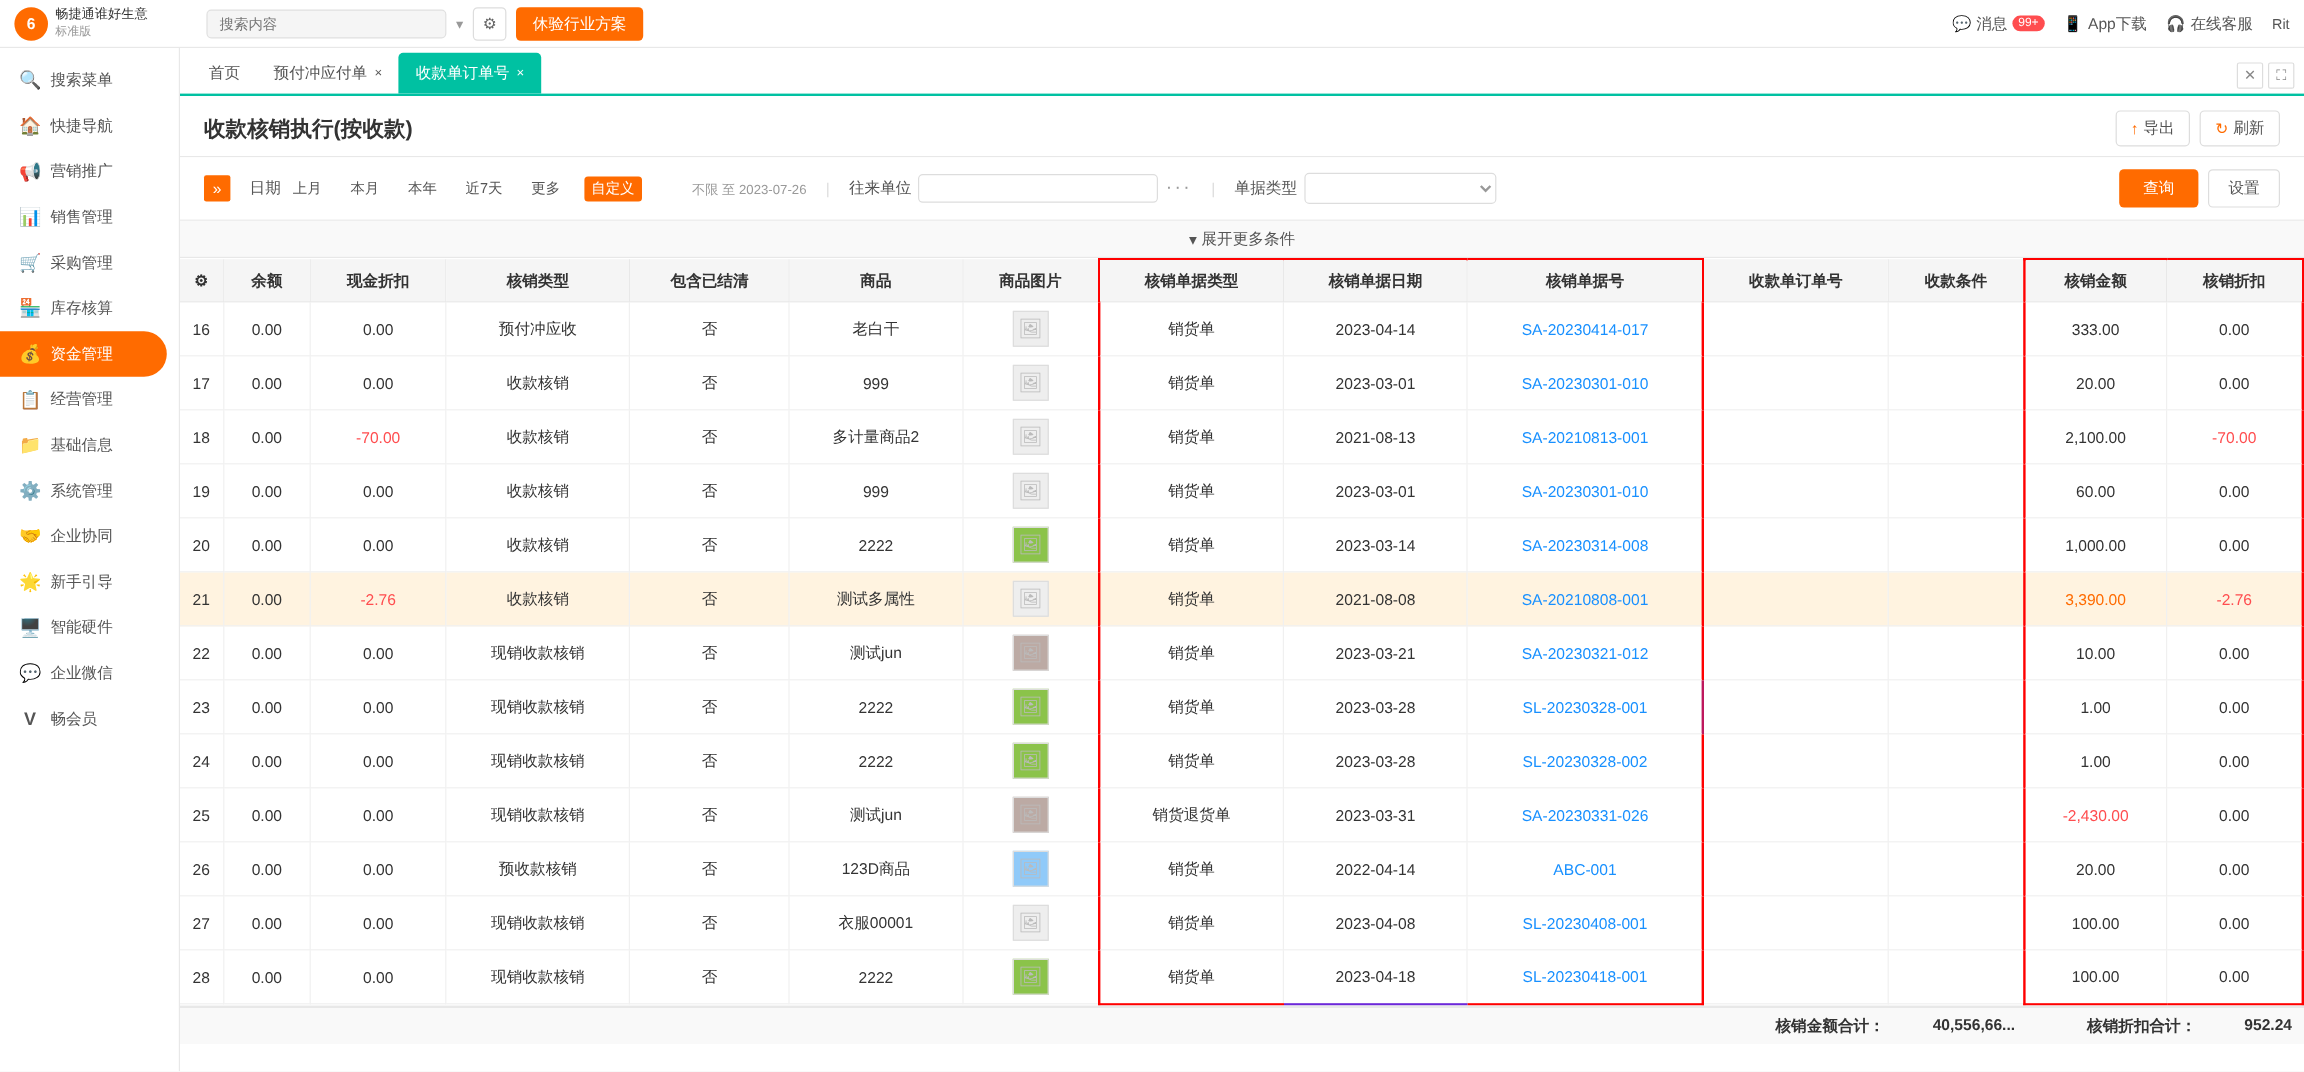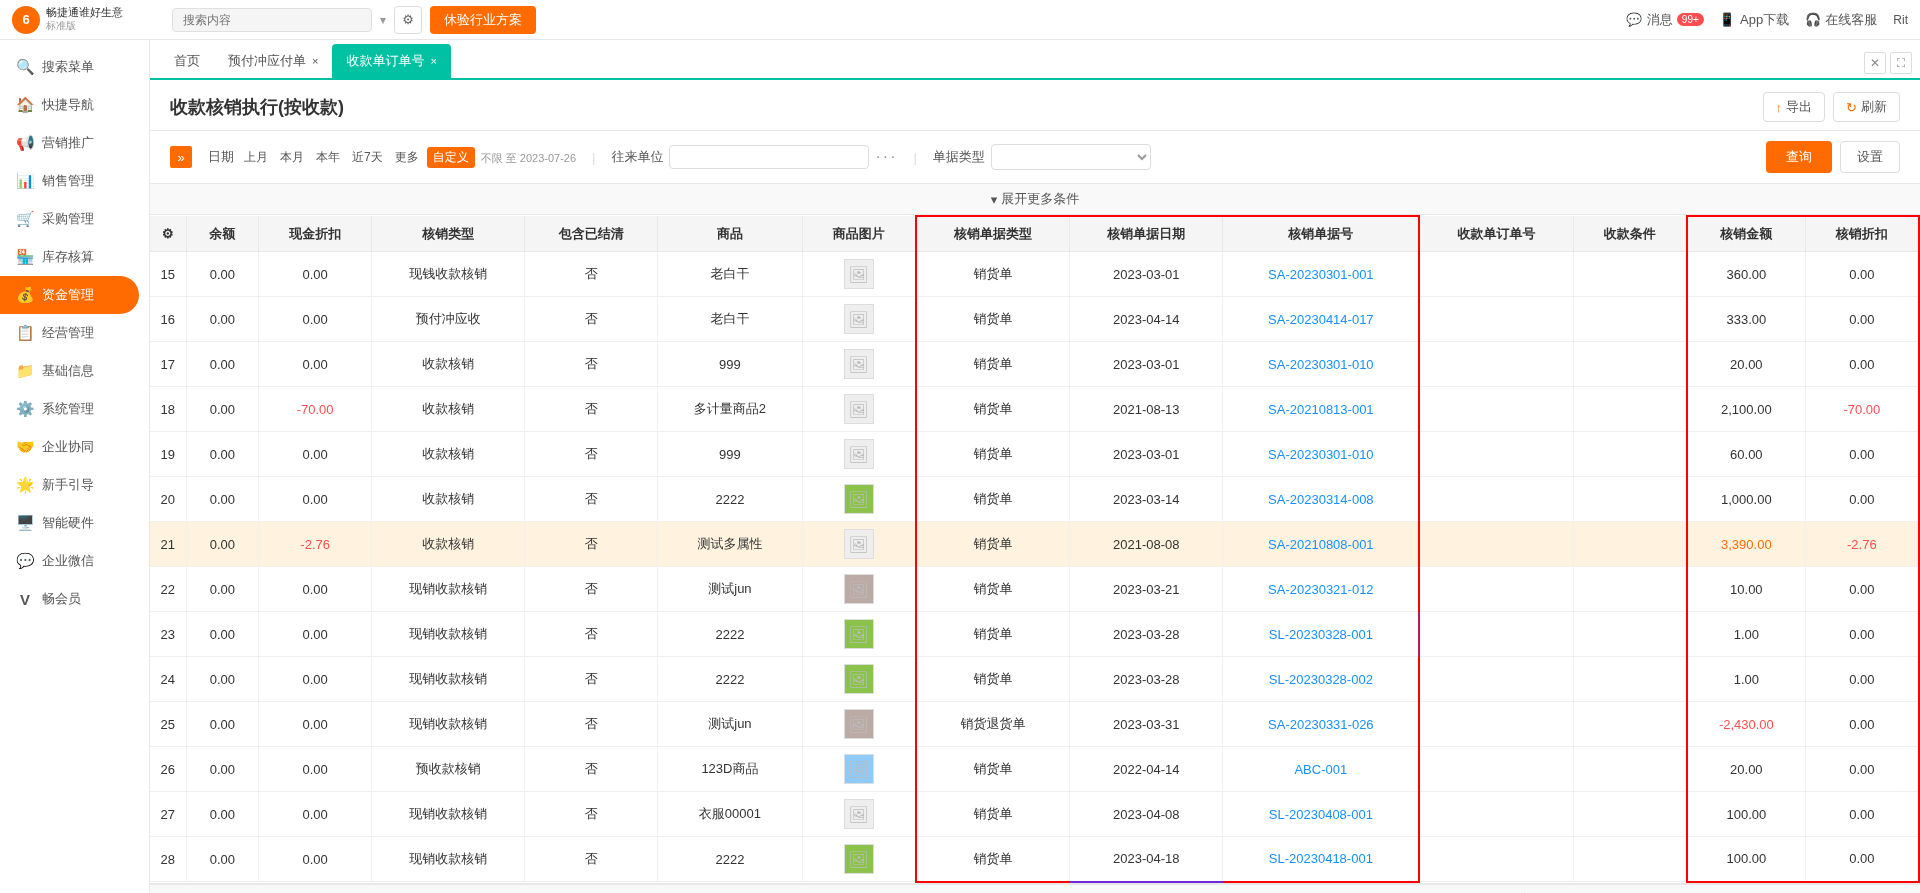--- a/index.html
+++ b/index.html
@@ -44,21 +44,21 @@
     .page-title { font-size: 18px; font-weight: 600; color: #333; }
     .page-actions { display: flex; gap: 8px; }
     .action-btn { display: flex; align-items: center; gap: 4px; padding: 5px 12px; border: 1px solid #ddd; border-radius: 4px; cursor: pointer; background: #fff; color: #555; font-size: 13px; }
     .action-btn .icon { color: #ff6b00; }
 
     
     .filter-bar { background: #fff; padding: 10px 20px; border-bottom: 1px solid #e8e8e8; display: flex; align-items: center; gap: 16px; flex-shrink: 0; }
     .filter-expand-btn { width: 22px; height: 22px; background: #ff6b00; color: white; border-radius: 2px; display: flex; align-items: center; justify-content: center; cursor: pointer; font-size: 12px; }
     .filter-group { display: flex; align-items: center; gap: 6px; color: #555; }
     .filter-label { color: #555; font-size: 13px; }
-    .date-shortcuts { display: flex; gap: 4px; }
+    .date-shortcuts { display: flex; gap: 16px; }
     .date-shortcut { color: #555; cursor: pointer; font-size: 12px; padding: 2px 4px; }
     .date-shortcut.custom { background: #ff6b00; color: white; border-radius: 3px; padding: 2px 6px; }
     .date-range { color: #999; font-size: 11px; margin-top: 2px; }
     .filter-divider { color: #ddd; }
     .filter-field { display: flex; align-items: center; gap: 6px; }
     .filter-input { border: 1px solid #ddd; border-radius: 4px; padding: 4px 10px; width: 200px; font-size: 12px; color: #999; }
     .filter-dots { color: #999; font-size: 16px; letter-spacing: 2px; }
     .filter-select { border: 1px solid #ddd; border-radius: 4px; padding: 4px 10px; min-width: 160px; font-size: 12px; color: #999; background: #fff; }
     .query-btn { background: #ff6b00; color: white; border: none; border-radius: 4px; padding: 6px 20px; cursor: pointer; font-size: 13px; }
     .settings-btn { background: #fff; color: #555; border: 1px solid #ddd; border-radius: 4px; padding: 6px 16px; cursor: pointer; font-size: 13px; }
@@ -233,21 +233,21 @@
       <div class="filter-group">
         <span class="filter-label">日期</span>
         <div class="date-shortcuts">
           <span class="date-shortcut">上月</span>
           <span class="date-shortcut">本月</span>
           <span class="date-shortcut">本年</span>
           <span class="date-shortcut">近7天</span>
           <span class="date-shortcut">更多</span>
           <span class="date-shortcut custom">自定义</span>
         </div>
-        <div style="display:flex;flex-direction:column;">
+        <div style="display:flex;flex-direction:column;margin-left:36px;">
           <div class="date-range">不限 至 2023-07-26</div>
         </div>
       </div>
       <div class="filter-divider">|</div>
       <div class="filter-field">
         <span class="filter-label">往来单位</span>
         <input class="filter-input" placeholder="" style="">
         <span class="filter-dots">···</span>
       </div>
       <div class="filter-divider">|</div>
@@ -284,36 +284,20 @@
             <th style="border-left:2px solid red;border-top:2px solid red;border-right:1px solid #e8e8e8;">核销单据类型</th>
             <th style="border-top:2px solid red;border-right:1px solid #e8e8e8;">核销单据日期</th>
             <th style="border-top:2px solid red;border-right:2px solid red;">核销单据号</th>
             <th>收款单订单号</th>
             <th>收款条件</th>
             <th style="border-left:2px solid red;border-top:2px solid red;border-right:1px solid #e8e8e8;">核销金额</th>
             <th style="border-top:2px solid red;border-right:2px solid red;">核销折扣</th>
           </tr>
         </thead>
         <tbody id="table-body">
-        <tr>
-              <td>15</td>
-              <td>0.00</td>
-              <td>0.00</td>
-              <td>现钱收款核销</td>
-              <td>否</td>
-              <td>老白干</td>
-              <td><div class="img-placeholder">🖼</div></td>
-              <td style="border-left: 2px solid red;">销货单</td>
-              <td>2023-03-01</td>
-              <td style="border-right: 2px solid red;"><a href="#" class="link-text">SA-20230301-001</a></td>
-              <td></td>
-              <td></td>
-              <td style="border-left: 2px solid red;">360.00</td>
-              <td style="border-right: 2px solid red;">0.00</td>
-            </tr>
             <tr>
               <td>16</td>
               <td>0.00</td>
               <td>0.00</td>
               <td>预付冲应收</td>
               <td>否</td>
               <td>老白干</td>
               <td><div class="img-placeholder">🖼</div></td>
               <td style="border-left: 2px solid red;">销货单</td>
               <td>2023-04-14</td>

